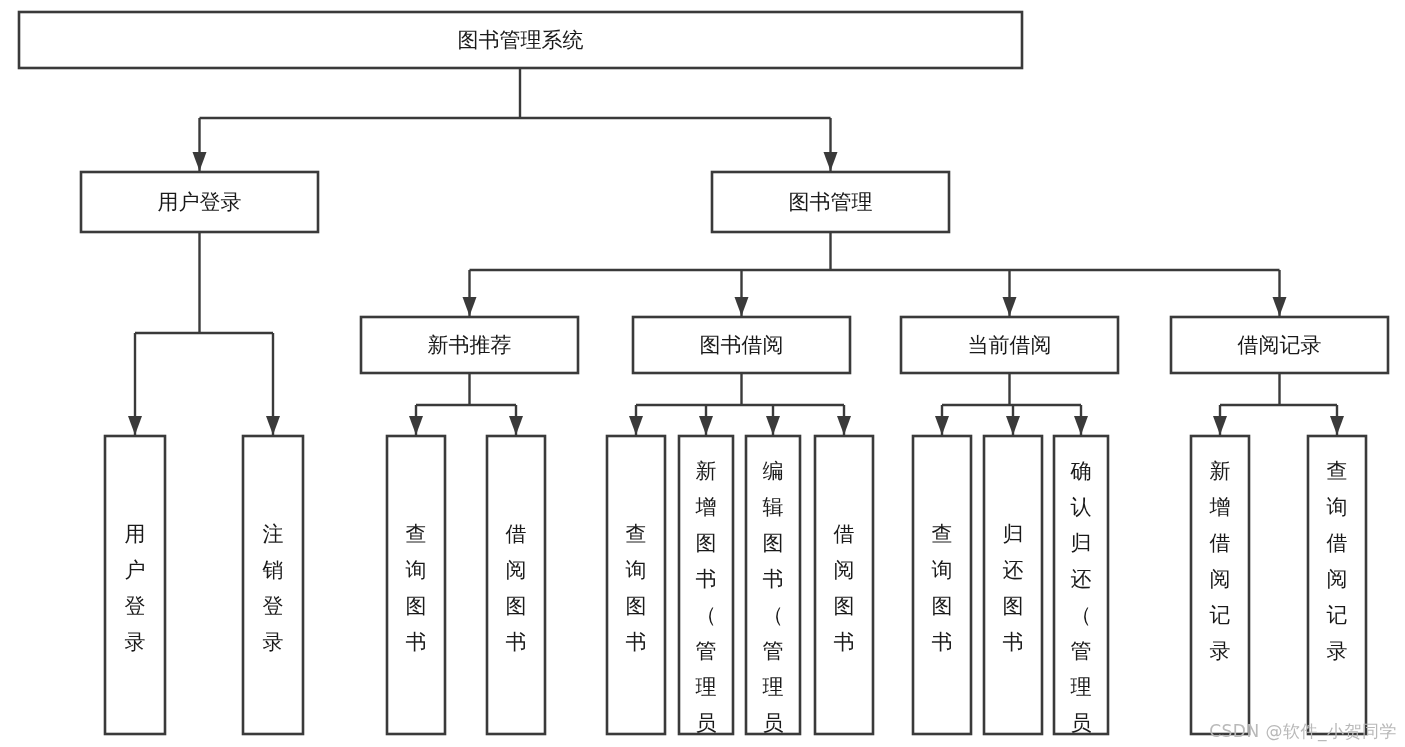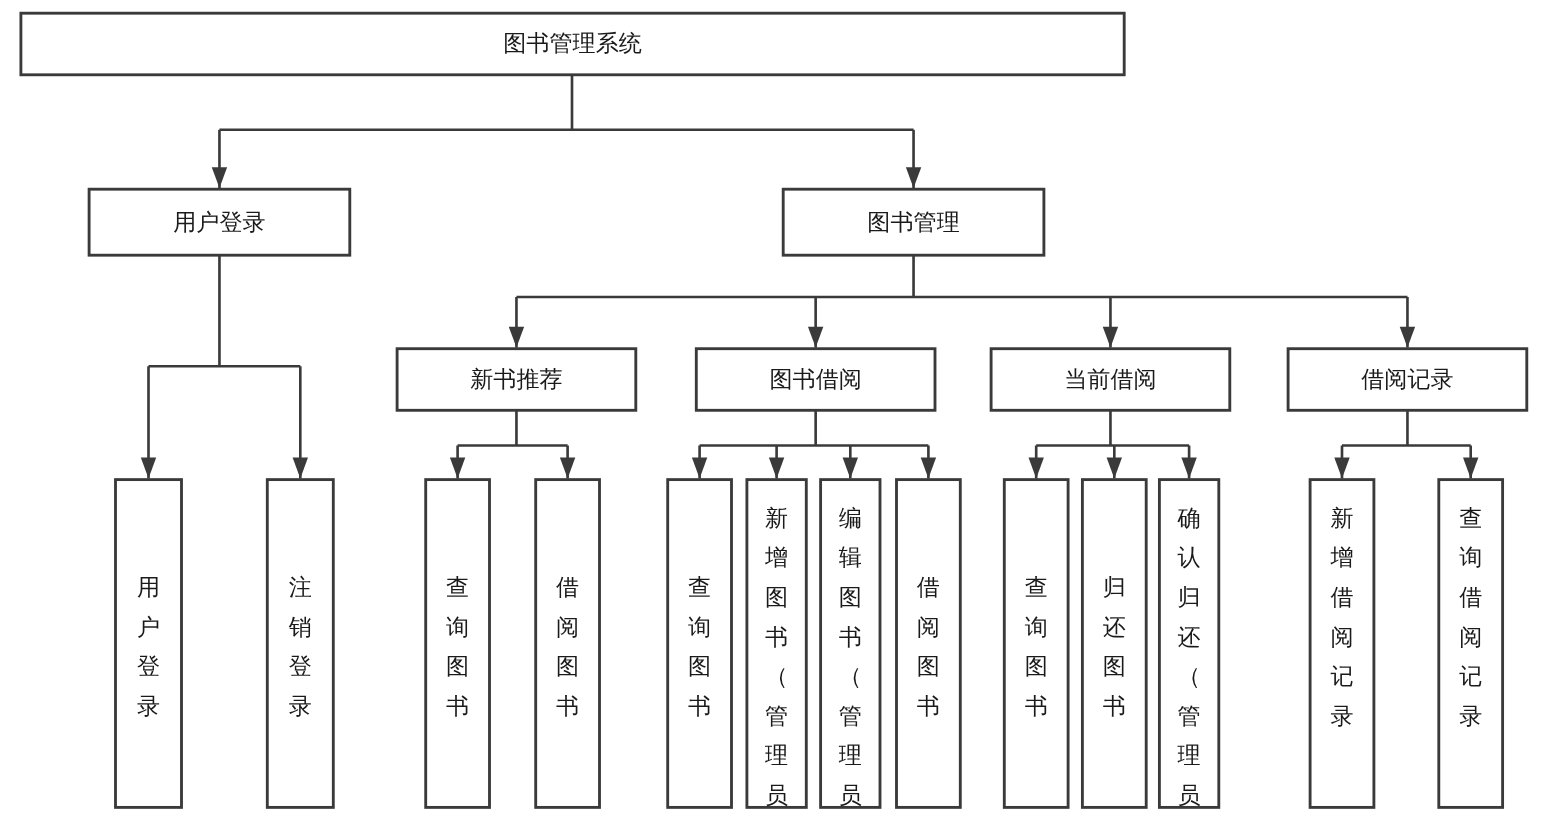--- a/index.html
+++ b/index.html
@@ -209,13 +209,14 @@
         <g>
           <rect x="1191" y="436" width="58" height="298" class="node-box-leaf"></rect>
         </g>
         <text x="1220" class="leaf-label-v"><tspan x="1220" y="478.08">新</tspan><tspan x="1220" y="514.0799999999999">增</tspan><tspan x="1220" y="550.0799999999999">借</tspan><tspan x="1220" y="586.0799999999999">阅</tspan><tspan x="1220" y="622.0799999999999">记</tspan><tspan x="1220" y="658.0799999999999">录</tspan></text>
         <g>
           <rect x="1308" y="436" width="58" height="298" class="node-box-leaf"></rect>
         </g>
         <text x="1337" class="leaf-label-v"><tspan x="1337" y="478.08">查</tspan><tspan x="1337" y="514.0799999999999">询</tspan><tspan x="1337" y="550.0799999999999">借</tspan><tspan x="1337" y="586.0799999999999">阅</tspan><tspan x="1337" y="622.0799999999999">记</tspan><tspan x="1337" y="658.0799999999999">录</tspan></text>
       </g>
   </svg>
+  <div class="watermark">CSDN @软件_小贺同学</div>
 </div>
 
 </body></html>

